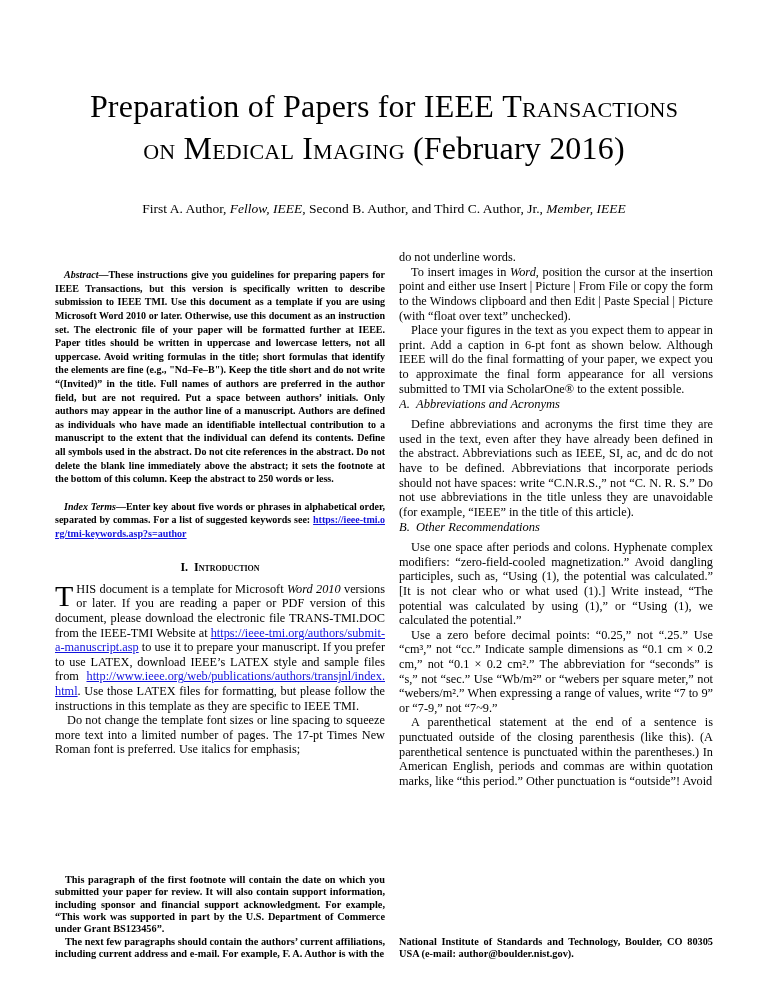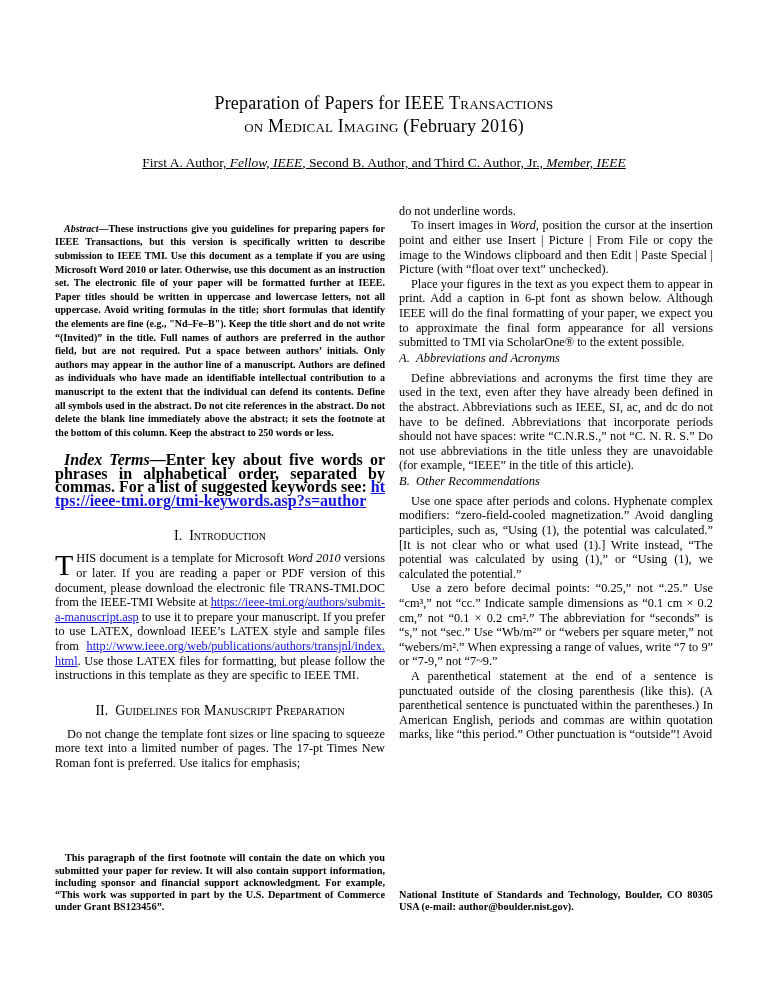--- a/index.html
+++ b/index.html
@@ -9,50 +9,50 @@
     color: var(--text-color, #000000);
     font-family: "Liberation Serif", serif;
     box-sizing: border-box;
     padding: 0 55px;
     overflow: hidden;
     position: relative;
   }
   
   .doc-header { padding-top: 80px; text-align: center; }
   .paper-title {
-    font-size: 18px; font-weight: normal; margin: 12px auto;
+    font-size: 32px; font-weight: normal; margin: 6px auto;
     line-height: 1.3; max-width: 620px; letter-spacing: 0.2px;
   }
-  .byline { margin-top: 16px; font-size: 13.5px; text-decoration: underline; }
+  .byline { margin-top: 32px; font-size: 13.5px; }
   
   .columns {
     display: flex; gap: 14px; margin-top: 33px;
     height: 710px; overflow: hidden;
     text-align: justify;
     font-size: 12.3px; line-height: 14.6px;
   }
   .col { display: flex; flex-direction: column; overflow: hidden; }
   .col-left  { width: 330px; flex: none; }
   .col-right { width: 314px; flex: none; }
   p { margin: 0; }
   .indent { text-indent: 12px; }
   
   .abstract-par {
     margin-top: 18px;
     font-weight: bold; font-size: 10px; line-height: 13.6px;
     text-indent: 9px;
   }
   .index-par {
     margin-top: 14px;
-    font-weight: bold; font-size: 16px; line-height: 13.6px;
+    font-weight: bold; font-size: 10px; line-height: 13.6px;
     text-indent: 9px;
   }
   
   .sec-heading {
-    font-variant: small-caps; font-weight: normal; font-size: 14px;
+    font-variant: small-caps; font-weight: bold; font-size: 12px;
     text-align: center; margin: 20px 0 7px 0; line-height: 1.2;
   }
   
   .sub-heading {
     font-style: italic; font-weight: normal; font-size: 12.5px;
     text-align: left; margin: 1px 0 5px 0; line-height: 1.2;
   }
   
   .footnotes {
     margin-top: auto;
@@ -85,30 +85,30 @@
     <div class="byline"><span>First A. Author, </span><span class="seg-i">Fellow, IEEE</span><span>, Second B. Author, and Third C. Author, Jr., </span><span class="seg-i">Member, IEEE</span></div>
   </div>
 
   <div class="columns">
 
     <div class="col col-left">
       <p class="abstract-par"><span class="seg-bi">Abstract</span><span class="seg-b">—These instructions give you guidelines for preparing papers for IEEE Transactions, but this version is specifically written to describe submission to IEEE TMI.  Use this document as a template if you are using Microsoft Word 2010 or later. Otherwise, use this document as an instruction set. The electronic file of your paper will be formatted further at IEEE. Paper titles should be written in uppercase and lowercase letters, not all uppercase. Avoid writing formulas in the title; short formulas that identify the elements are fine (e.g., "Nd–Fe–B"). Keep the title short and do not write “(Invited)” in the title. Full names of authors are preferred in the author field, but are not required. Put a space between authors’ initials. Only authors may appear in the author line of a manuscript. Authors are defined as individuals who have made an identifiable intellectual contribution to a manuscript to the extent that the individual can defend its contents. Define all symbols used in the abstract. Do not cite references in the abstract. Do not delete the blank line immediately above the abstract; it sets the footnote at the bottom of this column. Keep the abstract to 250 words or less.</span></p>
       <p class="index-par"><span class="seg-bi">Index Terms</span><span class="seg-b">—Enter key about five words or phrases in alphabetical order, separated by commas. For a list of suggested keywords see: </span><span class="seg-link seg-b">https://ieee-tmi.org/tmi-keywords.asp?s=author</span></p>
       <h2 class="sec-heading">I. Introduction</h2>
       <p class="body-par"><span class="seg-drop">T</span><span>HIS document is a template for Microsoft </span><span class="seg-i">Word 2010</span><span> versions or later. If you are reading a paper or PDF version of this document, please download the electronic file TRANS-TMI.DOC from the IEEE-TMI Website at </span><span class="seg-link">https://ieee-tmi.org/authors/submit-a-manuscript.asp</span><span> to use it to prepare your manuscript. If you prefer to use LATEX, download IEEE’s LATEX style and sample files from </span><span class="seg-link">http://www.ieee.org/web/publications/authors/transjnl/index.html</span><span>. Use those LATEX files for formatting, but please follow the instructions in this template as they are specific to IEEE TMI.</span></p>
-      <h2 class="sec-heading">II. Guidelines for Manuscript Preparation</h2>
       <p class="body-par indent">Do not change the template font sizes or line spacing to squeeze more text into a limited number of pages. The 17-pt Times New Roman font is preferred.  Use italics for emphasis;</p>
       <div class="footnotes">
         <p class="fn-indent">This paragraph of the first footnote will contain the date on which you submitted your paper for review. It will also contain support information, including sponsor and financial support acknowledgment. For example, “This work was supported in part by the U.S. Department of Commerce under Grant BS123456”.</p>
+        <p class="fn-indent">The next few paragraphs should contain the authors’ current affiliations, including current address and e-mail. For example, F. A. Author is with the</p>
       </div>
     </div>
 
     <div class="col col-right">
       <p class="body-par">do not underline words.</p>
-      <p class="body-par indent"><span>To insert images in </span><span class="seg-i">Word</span><span>, position the cursor at the insertion point and either use Insert | Picture | From File or copy the image to the Windows clipboard and then Edit | Paste Special | Picture (with “float over text” unchecked).</span></p>
+      <p class="body-par indent"><span>To insert images in </span><span class="seg-i">Word</span><span>, position the cursor at the insertion point and either use Insert | Picture | From File or copy the form to the Windows clipboard and then Edit | Paste Special | Picture (with “float over text” unchecked).</span></p>
       <p class="body-par indent">Place your figures in the text as you expect them to appear in print.  Add a caption in 6-pt font as shown below.  Although IEEE will do the final formatting of your paper, we expect you to approximate the final form appearance for all versions submitted to TMI via ScholarOne® to the extent possible.</p>
       <h3 class="sub-heading">A. Abbreviations and Acronyms</h3>
       <p class="body-par indent">Define abbreviations and acronyms the first time they are used in the text, even after they have already been defined in the abstract. Abbreviations such as IEEE, SI, ac, and dc do not have to be defined. Abbreviations that incorporate periods should not have spaces: write “C.N.R.S.,” not “C. N. R. S.” Do not use abbreviations in the title unless they are unavoidable (for example, “IEEE” in the title of this article).</p>
       <h3 class="sub-heading">B. Other Recommendations</h3>
       <p class="body-par indent">Use one space after periods and colons. Hyphenate complex modifiers: “zero-field-cooled magnetization.” Avoid dangling participles, such as, “Using (1), the potential was calculated.” [It is not clear who or what used (1).] Write instead, “The potential was calculated by using (1),” or “Using (1), we calculated the potential.”</p>
       <p class="body-par indent">Use a zero before decimal points: “0.25,” not “.25.” Use “cm³,” not “cc.” Indicate sample dimensions as “0.1 cm × 0.2 cm,” not “0.1 × 0.2 cm².” The abbreviation for “seconds” is “s,” not “sec.” Use “Wb/m²” or “webers per square meter,” not “webers/m².” When expressing a range of values, write “7 to 9” or “7-9,” not “7~9.”</p>
       <p class="body-par indent">A parenthetical statement at the end of a sentence is punctuated outside of the closing parenthesis (like this). (A parenthetical sentence is punctuated within the parentheses.) In American English, periods and commas are within quotation marks, like “this period.” Other punctuation is “outside”! Avoid</p>
       <div class="footnotes">
         <p>National Institute of Standards and Technology, Boulder, CO 80305 USA (e-mail: author@boulder.nist.gov).</p>
       </div>

